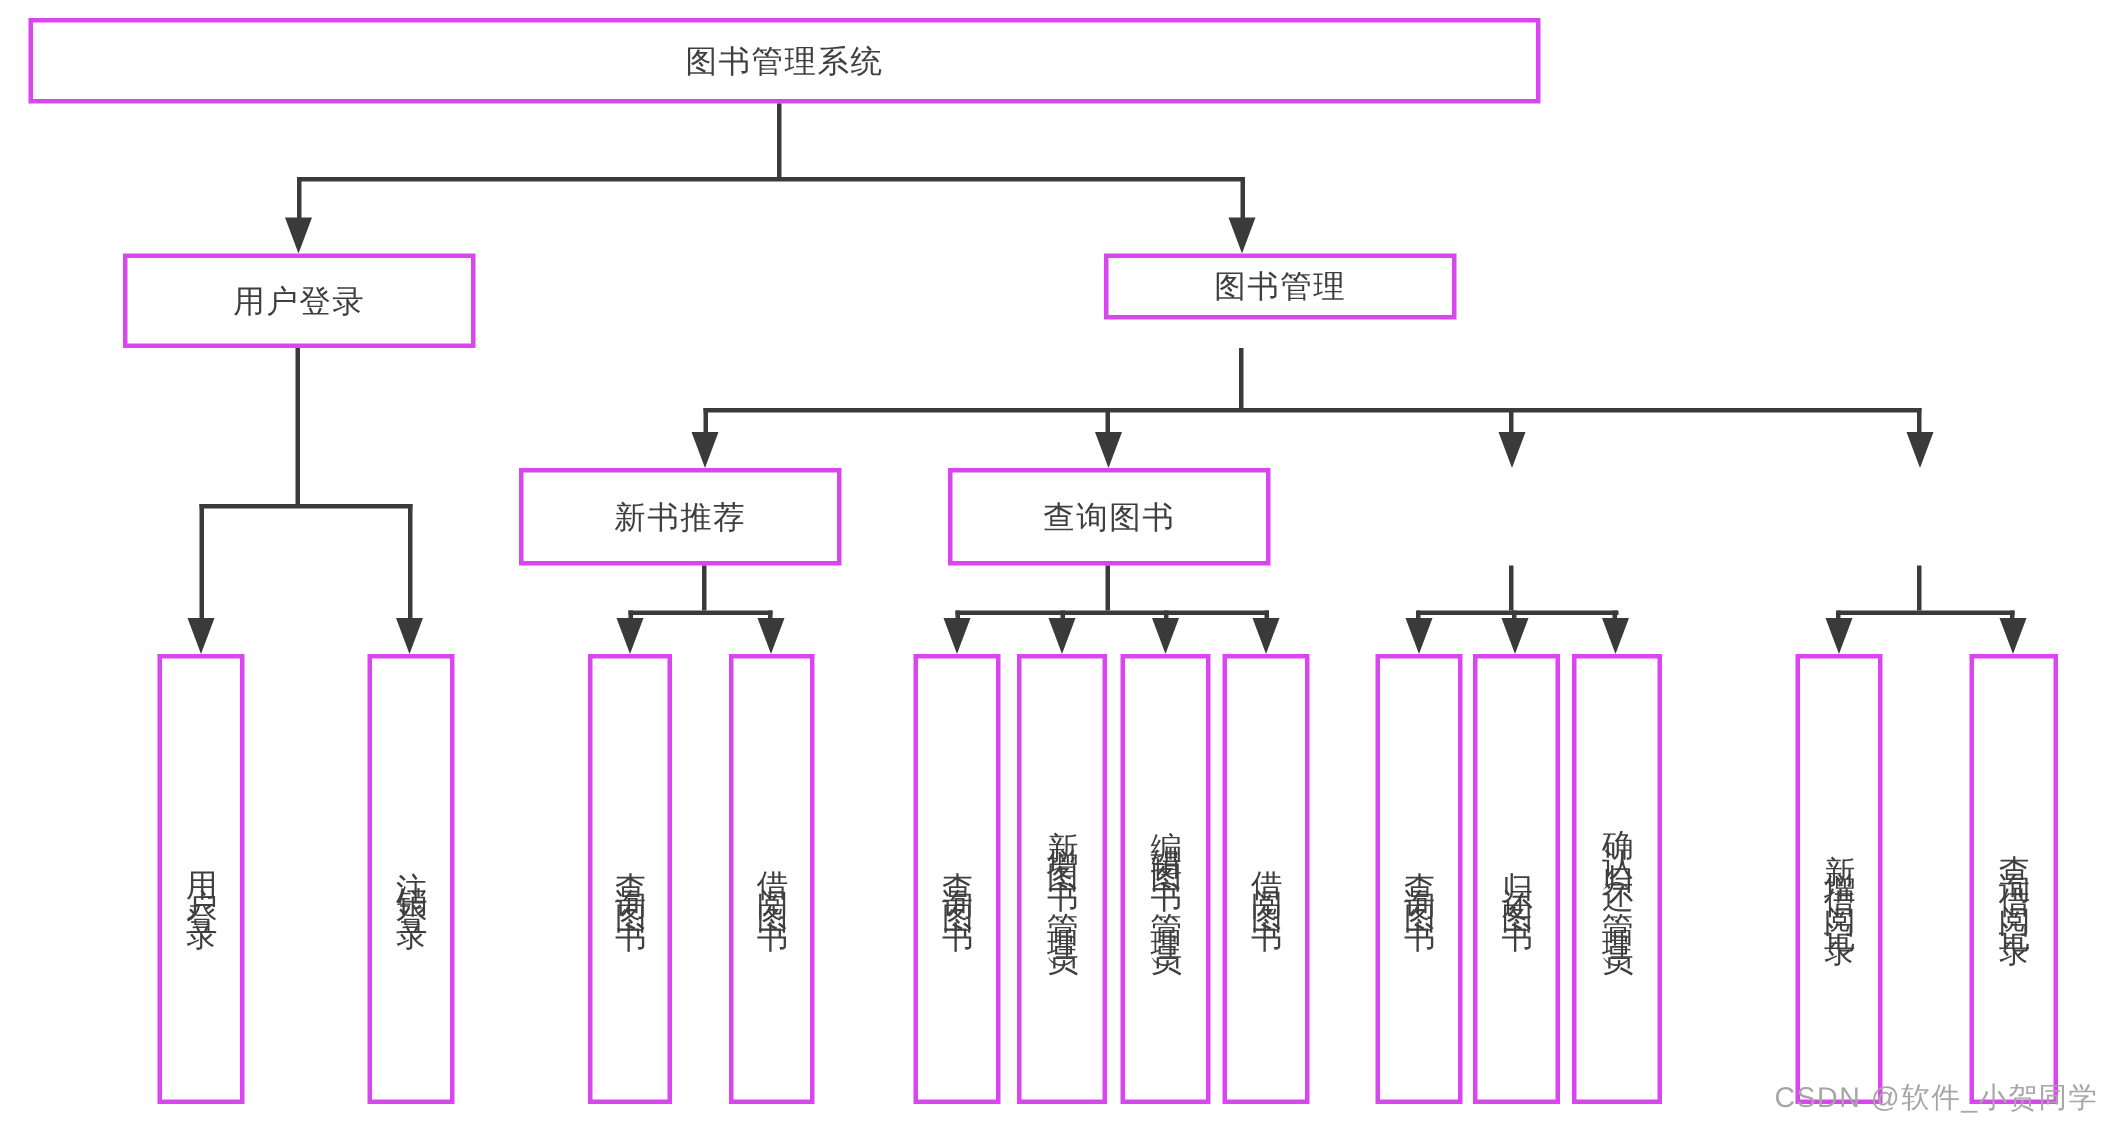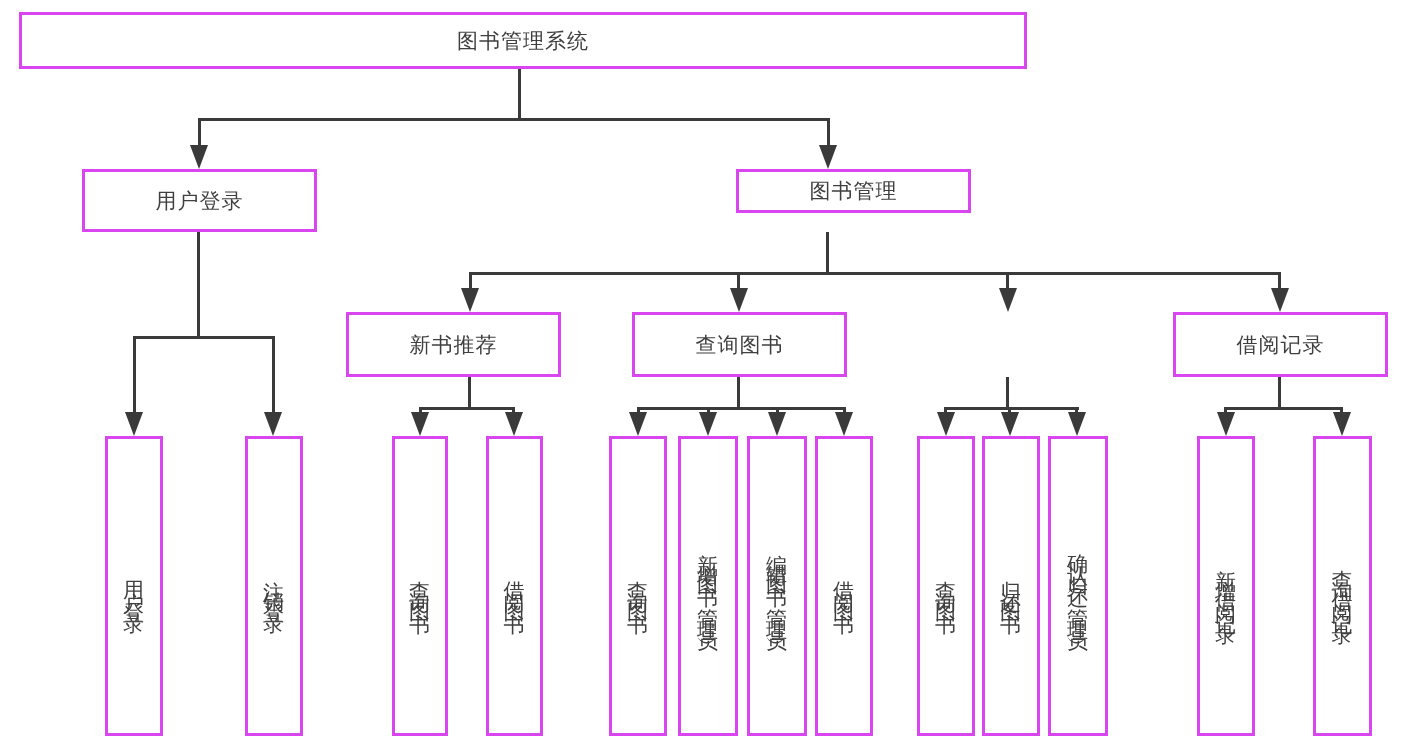--- a/index.html
+++ b/index.html
@@ -68,23 +68,20 @@
   <div class="arrow" style="left:461px;top:288px"></div>
   <div class="arrow" style="left:730px;top:288px"></div>
   <div class="arrow" style="left:999px;top:288px"></div>
   <div class="arrow" style="left:1271px;top:288px"></div>
 
   <div class="box h" style="left:346px;top:312px;width:215px;height:65px">
     <span>新书推荐</span>
   </div>
   <div class="box h" style="left:632px;top:312px;width:215px;height:65px">
     <span>查询图书</span>
-  </div>
-  <div class="box h" style="left:1173px;top:312px;width:215px;height:65px">
-    <span>借阅记录</span>
   </div>
 
   <div class="vline" style="left:468px;top:377px;height:30px"></div>
   <div class="hline" style="left:419px;top:407px;width:96px"></div>
   <div class="vline" style="left:419px;top:407px;height:8px"></div>
   <div class="vline" style="left:512px;top:407px;height:8px"></div>
   <div class="arrow" style="left:411px;top:412px"></div>
   <div class="arrow" style="left:505px;top:412px"></div>
 
   <div class="vline" style="left:737px;top:377px;height:30px"></div>
@@ -151,14 +148,15 @@
     <span>确认归还（管理员）</span>
   </div>
 
   <div class="box v" style="left:1197px;top:436px;width:58px;height:300px">
     <span>新增借阅记录</span>
   </div>
   <div class="box v" style="left:1313px;top:436px;width:59px;height:300px">
     <span>查询借阅记录</span>
   </div>
 
+  <div class="watermark">CSDN @软件_小贺同学</div>
 
 </div>
 
 </body></html>

